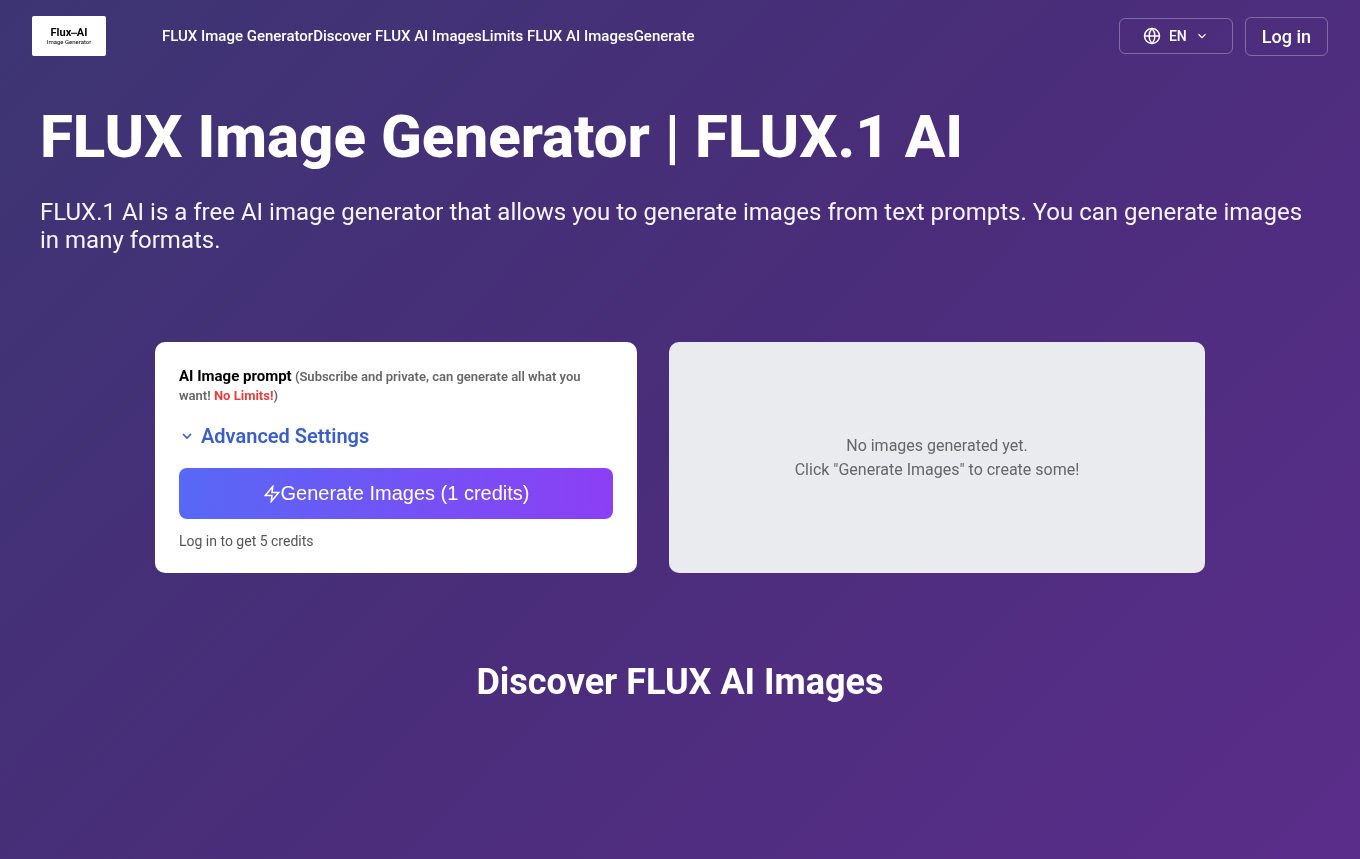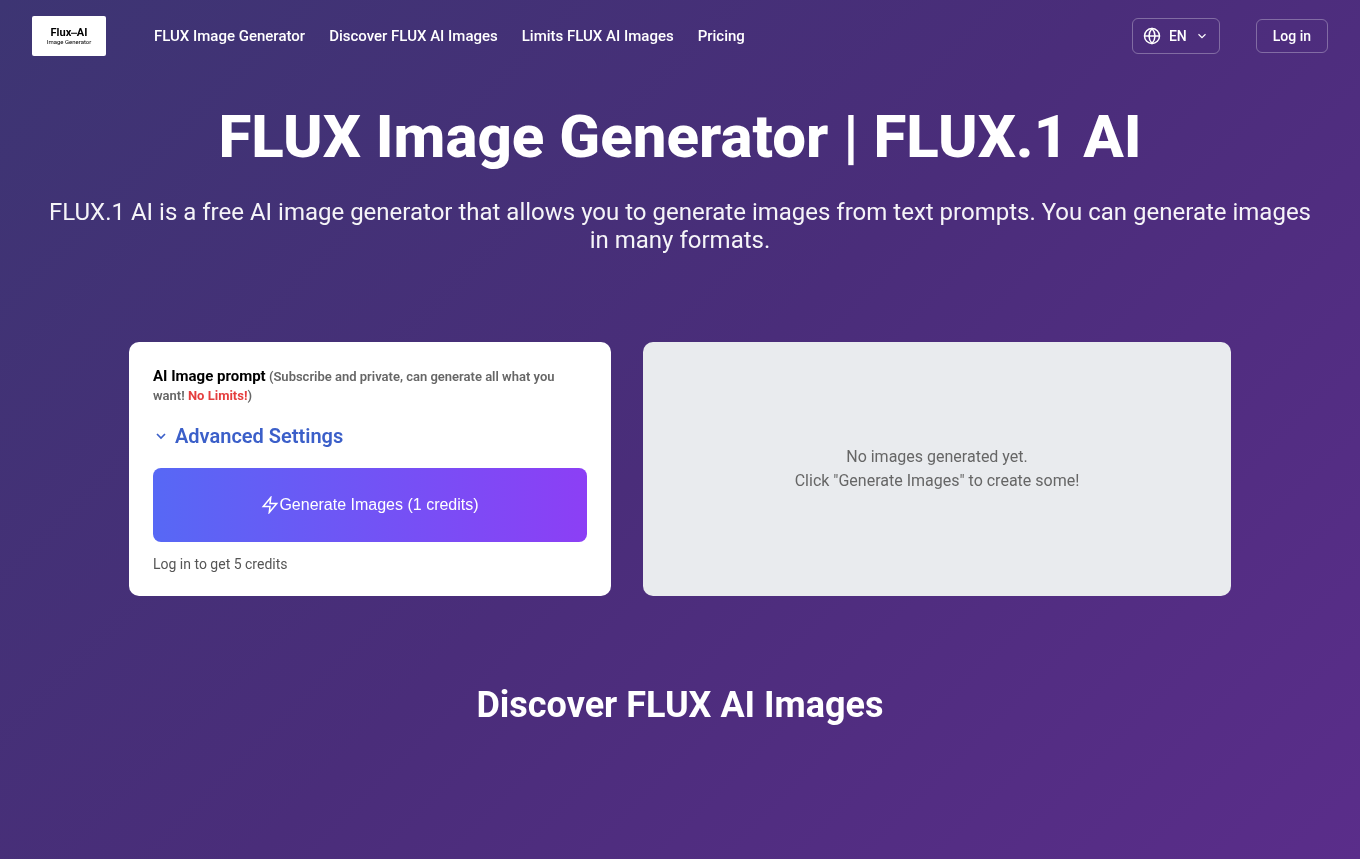--- a/index.html
+++ b/index.html
@@ -37,59 +37,56 @@
       line-height: 1;
     }
     .logo-sub {
       font-size: 6px;
       color: #000;
       line-height: 1;
       margin-top: 1px;
     }
     .nav {
       display: flex;
-      gap: 24px;
-      margin-left: 24px;
+      margin-left: 32px;
     }
     .nav-item {
       color: #fff;
       font-size: 15px;
       font-weight: 500;
       cursor: pointer;
     }
     .header-right {
       margin-left: auto;
       display: flex;
       gap: 12px;
       align-items: center;
     }
     .lang-btn {
       display: flex;
       align-items: center;
       gap: 8px;
-      padding: 8px 10px;
+      padding: 8px 23px;
       border: 1px solid rgba(255,255,255,0.3);
       border-radius: 6px;
       color: #fff;
       cursor: pointer;
       font-size: 14px;
       font-weight: 500;
     }
     .login-btn {
       padding: 8px 16px;
       border: 1px solid rgba(255,255,255,0.3);
       border-radius: 6px;
       color: #fff;
       cursor: pointer;
-      font-size: 14px;
-      font-weight: 500;
-      margin-left: 24px;
+      font-size: 18px;
+      font-weight: 500;
     }
     .hero {
-      text-align: center;
       padding: 32px 40px 40px;
     }
     .hero-title {
       font-size: 60px;
       font-weight: 800;
       margin-bottom: 28px;
       line-height: 1.1;
     }
     .hero-subtitle {
       font-size: 24px;
@@ -107,21 +104,21 @@
     .card-left {
       background: #fff;
       border-radius: 10px;
       padding: 24px;
       width: 482px;
       color: #000;
     }
     .card-right {
       background: #e9ebee;
       border-radius: 10px;
-      width: 588px;
+      width: 536px;
       display: flex;
       flex-direction: column;
       align-items: center;
       justify-content: center;
       color: #666;
       text-align: center;
       padding: 24px;
     }
     .prompt-label {
       font-size: 15px;
@@ -160,23 +157,23 @@
       font-size: 20px;
       font-weight: 600;
       margin-top: 20px;
       cursor: pointer;
     }
     .generate-btn {
       width: 100%;
       background: linear-gradient(90deg, #5768f5 0%, #8c3ff5 100%);
       border: none;
       border-radius: 8px;
-      padding: 28px;
-      color: #fff;
-      font-size: 16px;
+      padding: 14px;
+      color: #fff;
+      font-size: 20px;
       font-weight: 500;
       cursor: pointer;
       display: flex;
       align-items: center;
       justify-content: center;
       margin-top: 20px;
     }
     .login-hint {
       text-align: left;
       margin-top: 14px;
@@ -204,21 +201,21 @@
 
 <div class="header">
   <div class="logo">
     <span class="logo-text">Flux⎯AI</span>
     <span class="logo-sub">Image Generator</span>
   </div>
   <div class="nav">
     <div class="nav-item">FLUX Image Generator</div>
     <div class="nav-item">Discover FLUX AI Images</div>
     <div class="nav-item">Limits FLUX AI Images</div>
-    <div class="nav-item">Pricing</div>
+    <div class="nav-item">Generate</div>
   </div>
   <div class="header-right">
     <div class="lang-btn">
       <span class="globe-icon">
         <svg width="18" height="18" viewBox="0 0 24 24" fill="none" stroke="currentColor" stroke-width="2">
           <circle cx="12" cy="12" r="10"></circle>
           <line x1="2" y1="12" x2="22" y2="12"></line>
           <path d="M12 2a15.3 15.3 0 0 1 4 10 15.3 15.3 0 0 1-4 10 15.3 15.3 0 0 1-4-10 15.3 15.3 0 0 1 4-10z"></path>
         </svg>
       </span>

